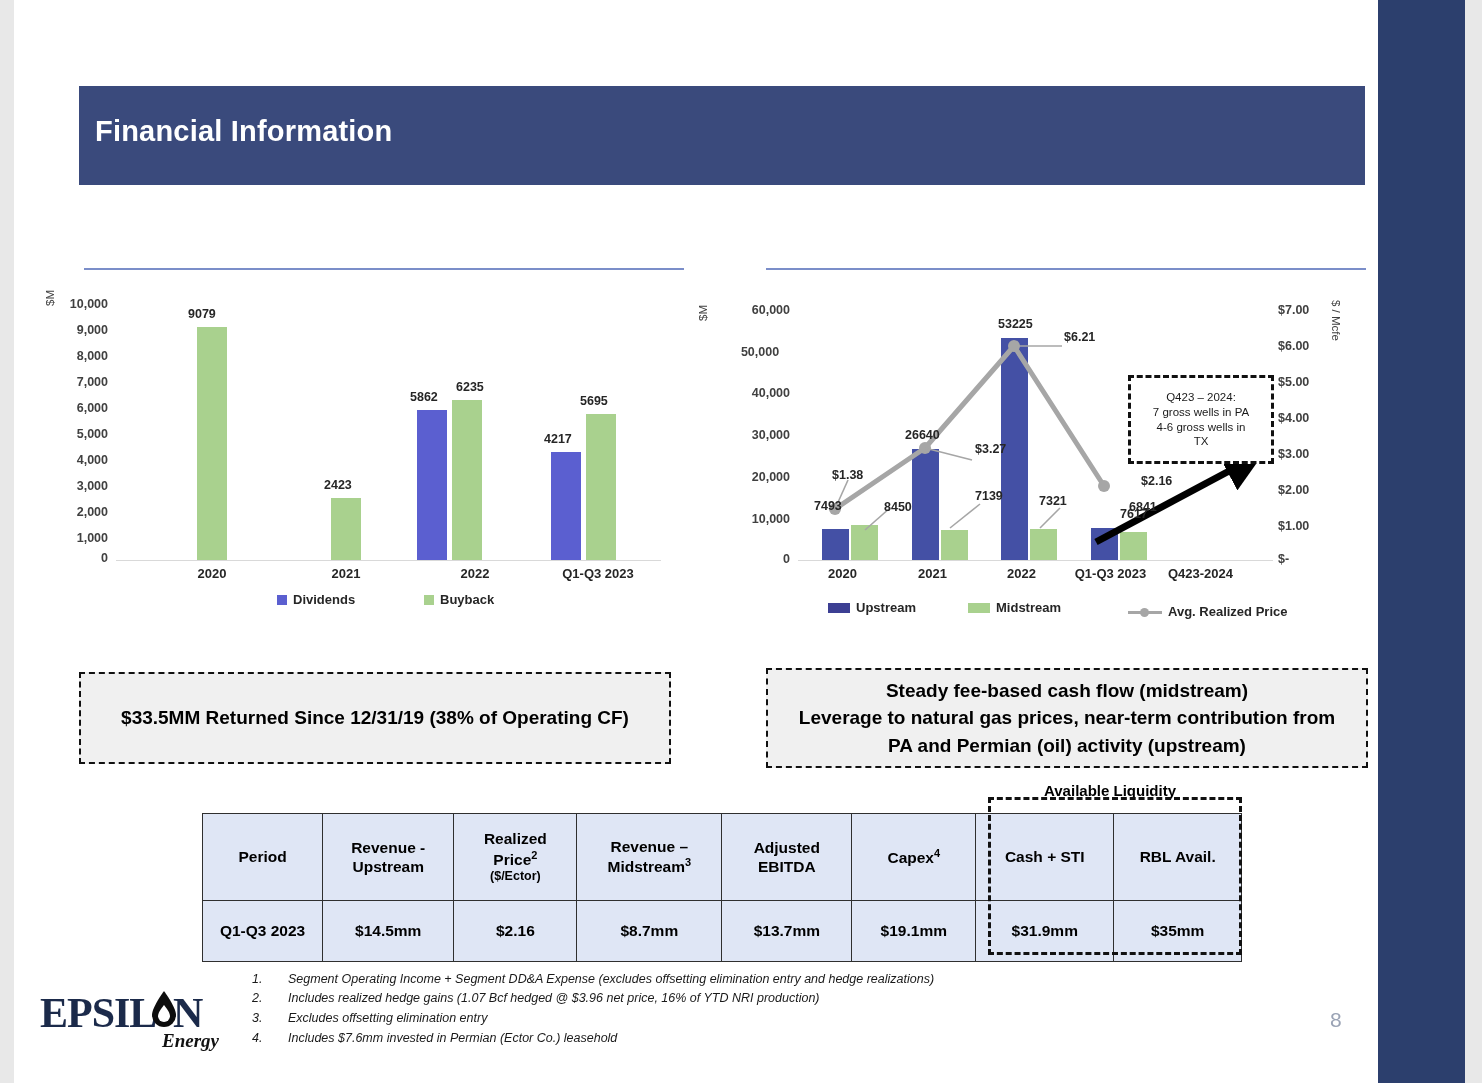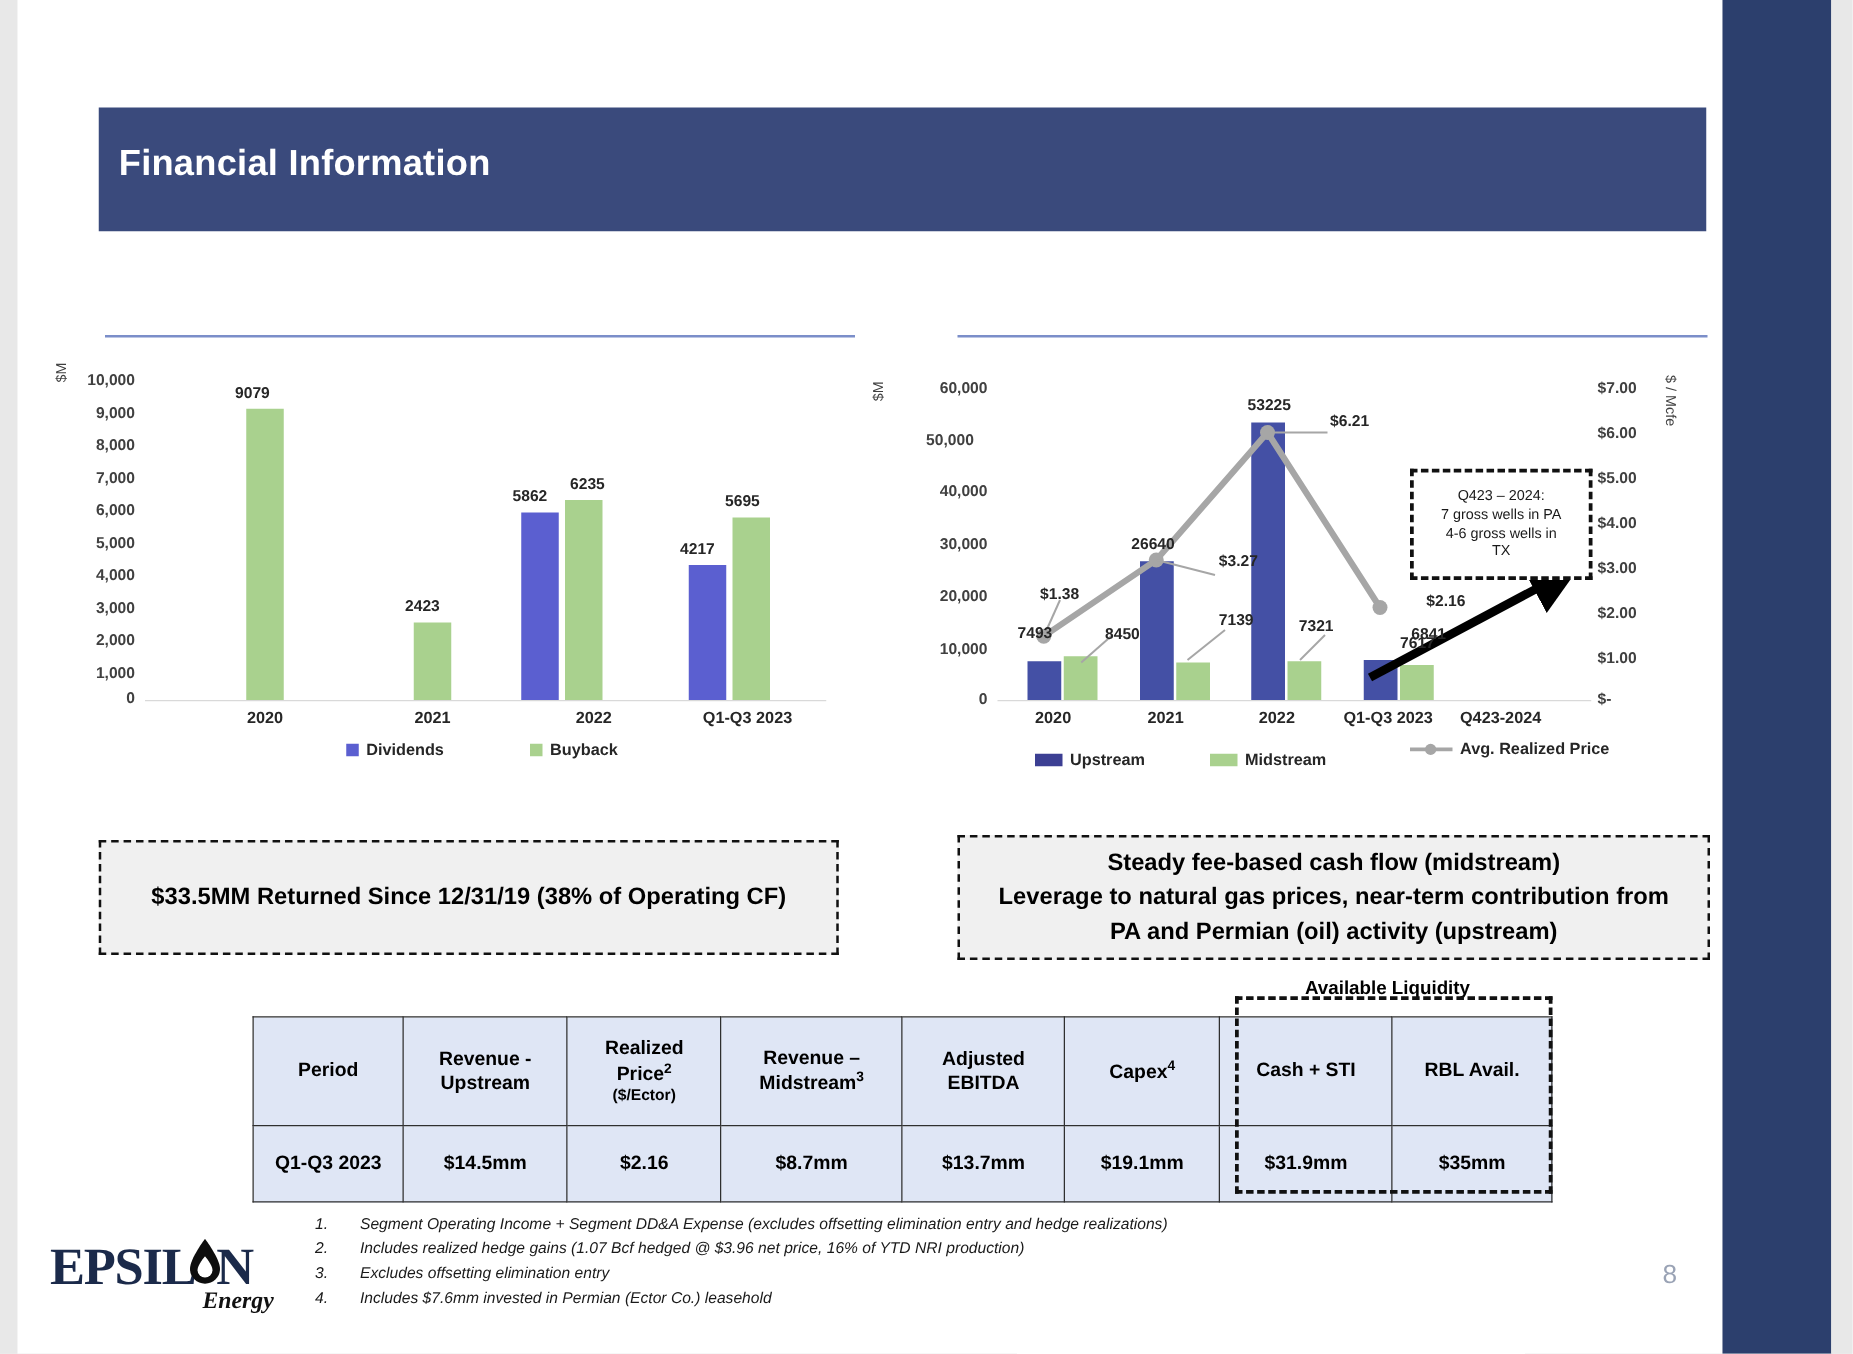--- a/index.html
+++ b/index.html
@@ -216,21 +216,21 @@
   </div>
 
   <div class="legend-item" style="left:828px;top:600px;">
     <span class="sw navy"></span>
     <span>Upstream</span>
   </div>
   <div class="legend-item" style="left:968px;top:600px;">
     <span class="sw lgreen"></span>
     <span>Midstream</span>
   </div>
-  <div class="legend-item" style="left:1128px;top:591px;">
+  <div class="legend-item" style="left:1128px;top:604px;">
     <span class="sw line"></span>
     <span>Avg. Realized Price</span>
   </div>
 
   <div class="callout" style="left:79px;top:672px;width:588px;height:88px;">
     <div class="ctext">$33.5MM Returned Since 12/31/19 (38% of Operating CF)</div>
   </div>
 
   <div class="callout" style="left:766px;top:668px;width:598px;height:96px;">
     <div class="ctext">

